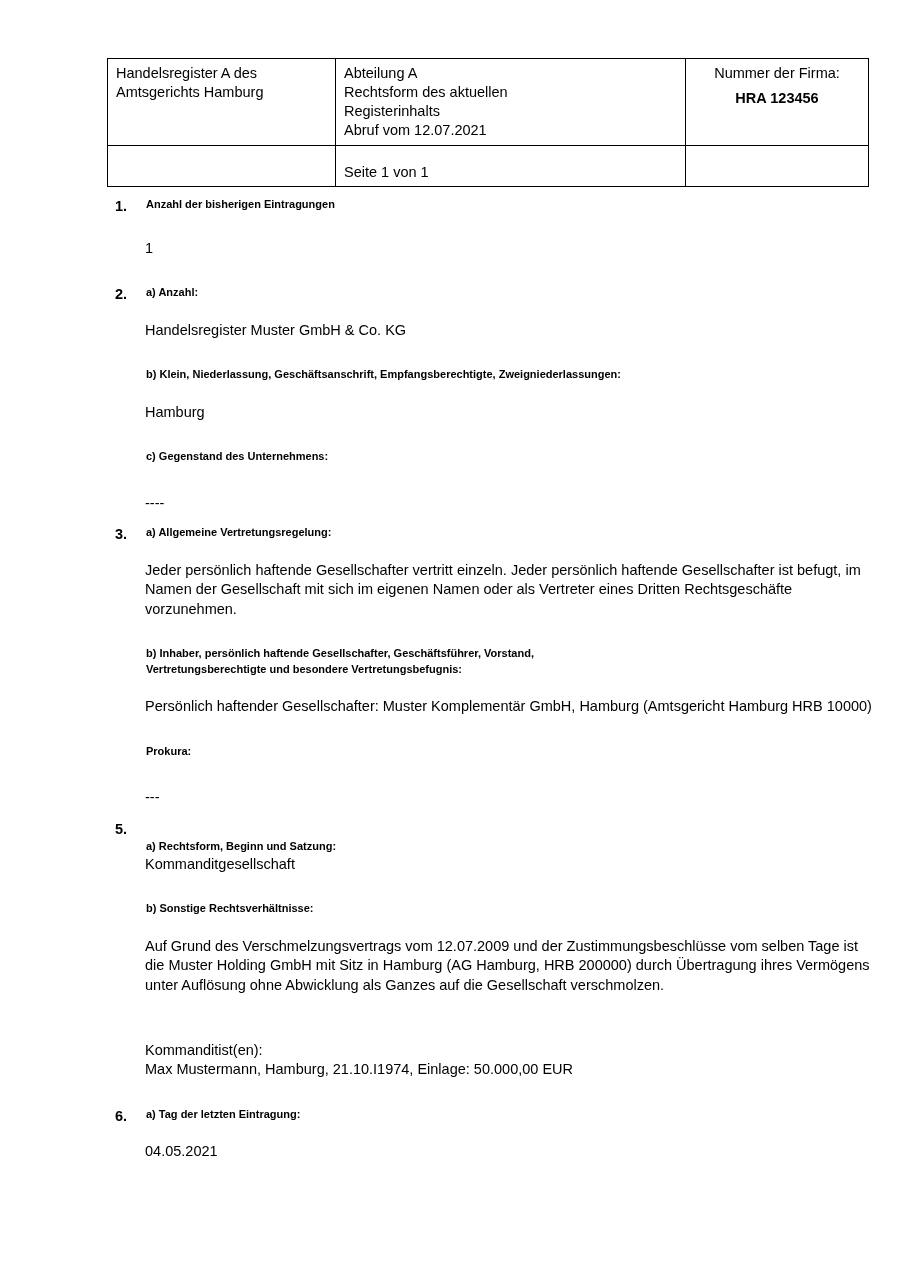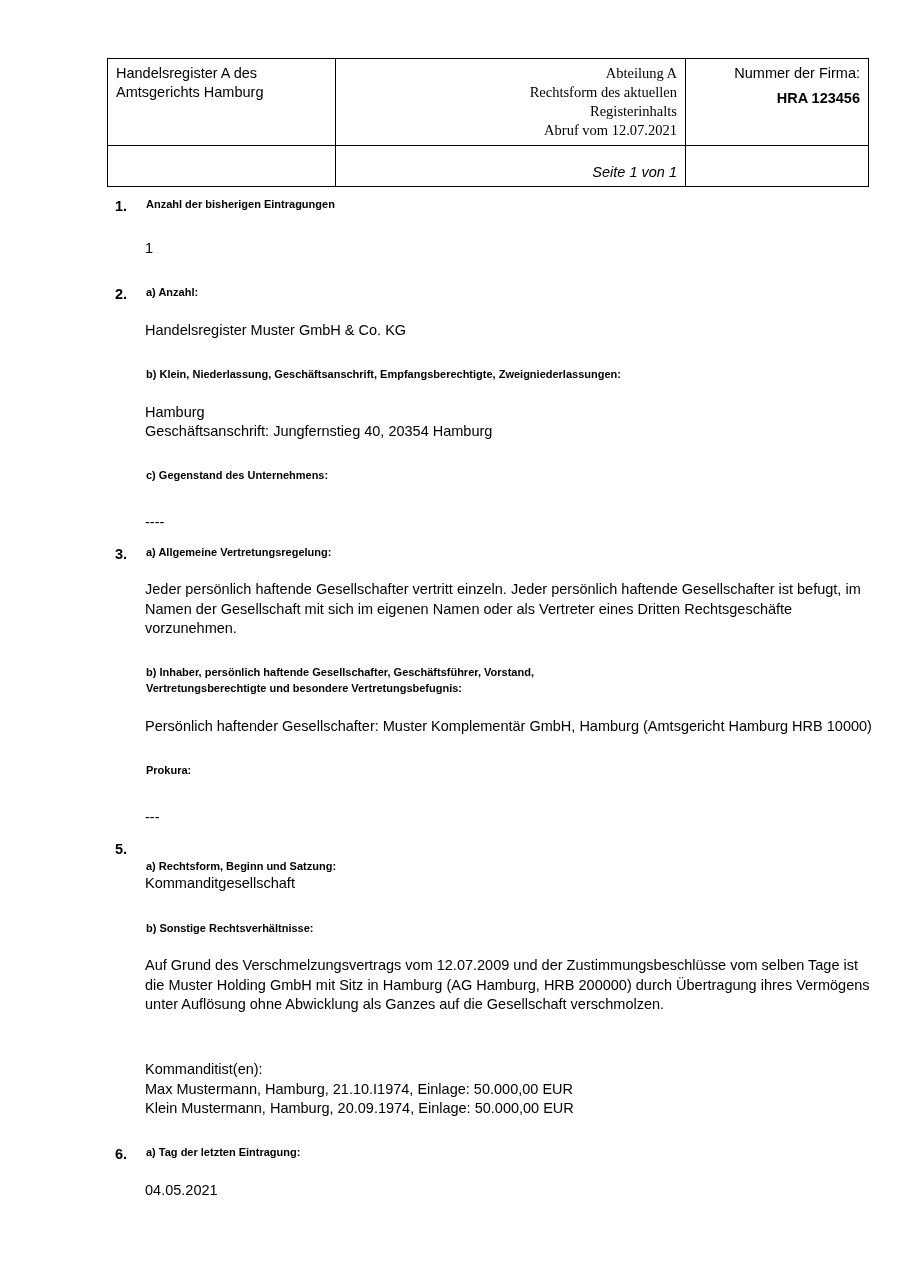--- a/index.html
+++ b/index.html
@@ -39,25 +39,25 @@
     padding: 5px 8px 6px 8px;
     font-size: 14.5px;
     line-height: 1.30;
     vertical-align: top;
   }
   .col-court  { width: 228px; }
   .col-middle { width: 350px; }
   .col-number { width: 183px; }
 
   .cell-court    { text-align: left;   height: 72px; }
-  .cell-middle   { text-align: right;  height: 72px; font-family: Liberation Serif, serif; }
-  .cell-number   { text-align: right;  height: 72px; }
+  .cell-middle   { text-align: left;  height: 72px; }
+  .cell-number   { text-align: center;  height: 72px; }
 
   .row2 td { height: 30px; vertical-align: bottom; padding-bottom: 5px; }
-  .row2 .cell-middle-2 { text-align: right; font-style: italic; }
+  .row2 .cell-middle-2 { text-align: left; }
 
   .firm-number {
     display: block;
     font-weight: bold;
     margin-top: 6px;
   }
 
   
   .content {
     position: absolute;
@@ -166,21 +166,20 @@
     </div>
 
     <div class="gap-lg"></div>
 
     <div class="section">
       <p class="heading">b) Klein, Niederlassung, Geschäftsanschrift, Empfangsberechtigte, Zweigniederlassungen:</p>
     </div>
     <div class="gap-md"></div>
     <div class="section">
       <p class="body-text">Hamburg</p>
-      <p class="body-text">Geschäftsanschrift: Jungfernstieg 40, 20354 Hamburg</p>
     </div>
 
     <div class="gap-lg"></div>
 
     <div class="section">
       <p class="heading">c) Gegenstand des Unternehmens:</p>
     </div>
     <div class="gap-xl"></div>
     <div class="section">
       <p class="dashes">----</p>
@@ -236,21 +235,20 @@
     <div class="section">
       <p class="body-text">Auf Grund des Verschmelzungsvertrags vom 12.07.2009 und der Zustimmungsbeschlüsse vom selben Tage ist die Muster Holding GmbH mit Sitz in Hamburg (AG Hamburg, HRB 200000) durch Übertragung ihres Vermögens unter Auflösung ohne Abwicklung als Ganzes auf die Gesellschaft verschmolzen.</p>
     </div>
 
     <div class="gap-lg"></div>
 
     <div class="gap-md"></div>
     <div class="section">
       <p class="body-text">Kommanditist(en):</p>
       <p class="body-text">Max Mustermann, Hamburg, 21.10.I1974, Einlage: 50.000,00 EUR</p>
-      <p class="body-text">Klein Mustermann, Hamburg, 20.09.1974, Einlage: 50.000,00 EUR</p>
     </div>
 
     <div class="gap-lg"></div>
 
     <div class="section">
       <span class="sec-num">6.</span>
       <p class="heading">a) Tag der letzten Eintragung:</p>
     </div>
     <div class="gap-md"></div>
     <div class="section">

